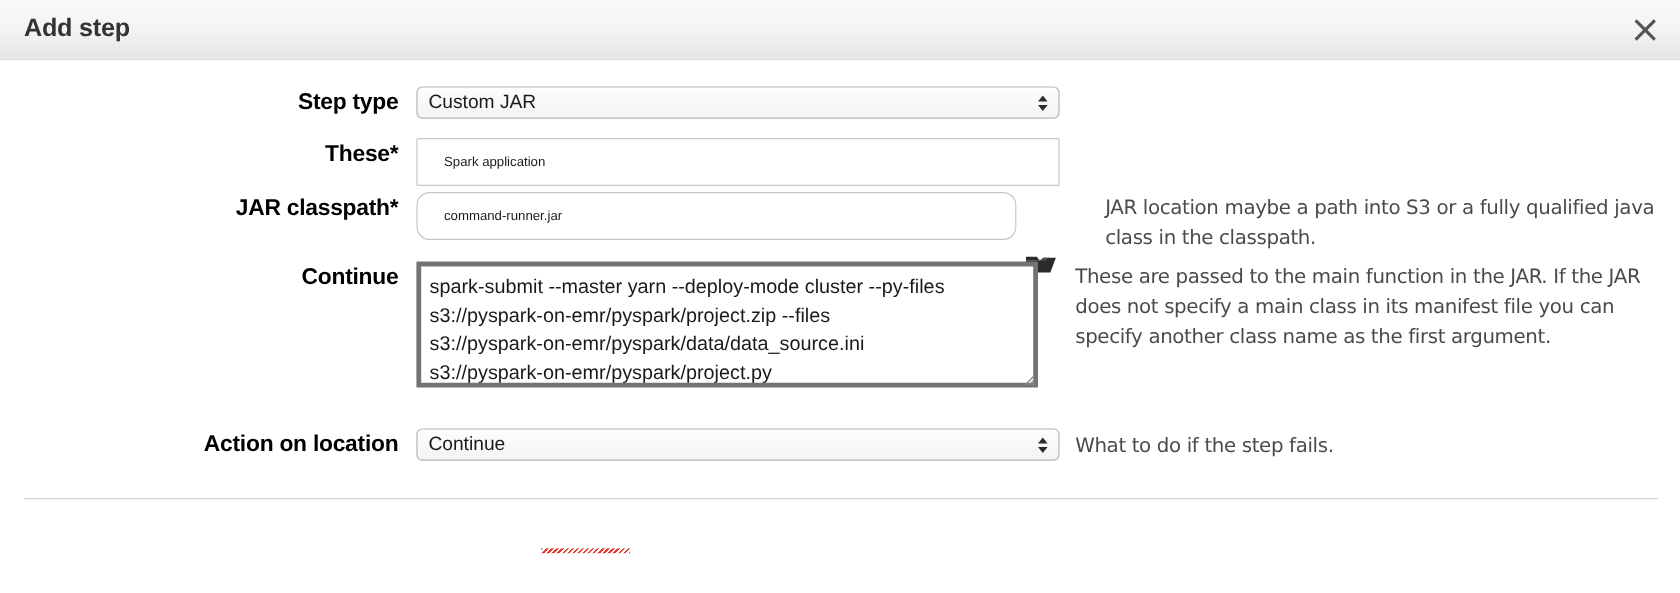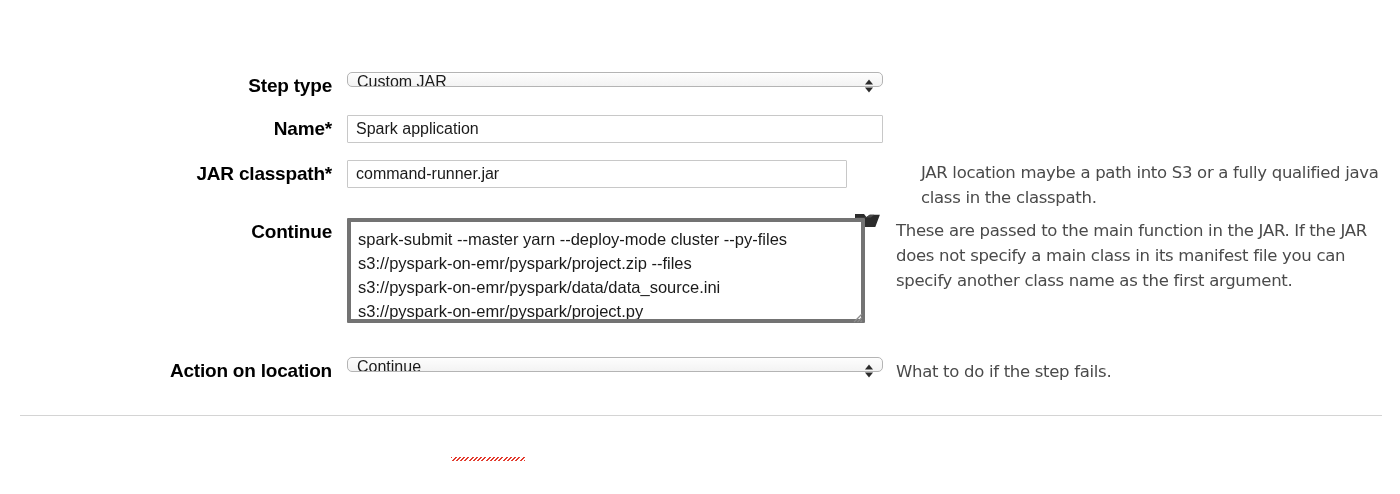--- a/index.html
+++ b/index.html
@@ -80,21 +80,21 @@
 
   
   .select-wrap {
     position: absolute;
     left: 347px;
     width: 536px; height: 27px;
   }
   select.native-select {
     -webkit-appearance: none;
     appearance: none;
-    width: 536px; height: 15px;
+    width: 536px; height: 27px;
     padding: 0 28px 0 9px;
     font-size: 16px;
     font-family: "Liberation Sans", sans-serif;
     color: #1a1a1a;
     background: linear-gradient(to bottom, #fdfdfd 0%, #f3f3f3 100%);
     border: 1px solid #b4b4b4;
     border-radius: 5px;
     box-shadow: 0 1px 0 rgba(255,255,255,0.6) inset;
     outline: none;
   }
@@ -109,32 +109,32 @@
     width: 0; height: 0;
     border-left: 4.5px solid transparent;
     border-right: 4.5px solid transparent;
   }
   .tri-up { border-bottom: 5px solid #2b2b2b; }
   .tri-dn { border-top: 5px solid #2b2b2b; }
 
   
   input.text-input {
     position: absolute;
-    height: 28px;
-    padding: 0 8px;
-    font-size: 16px;
+    height: 40px;
+    padding: 0 22px;
+    font-size: 11px;
     font-family: "Liberation Sans", sans-serif;
     color: #1a1a1a;
     background: #ffffff;
     border: 1px solid #c8c8c8;
     border-radius: 1px;
     outline: none;
   }
   #name-input { left: 347px; width: 536px; }
-  #jar-input  { left: 347px; width: 500px; }
+  #jar-input  { left: 347px; width: 500px; border-radius: 11px; }
 
   .folder-icon {
     position: absolute;
     left: 854px; top: 160px;
     width: 28px; height: 26px;
     cursor: pointer;
   }
 
   
   .textarea-wrap {
@@ -183,38 +183,49 @@
     position: absolute;
     left: 0; top: 416px;
     width: 1400px; height: 78px;
   }
 </style>
 </head>
 <body>
 
 <div class="dialog">
 
+  <div class="dialog-header">
+    <div class="dialog-title">Add step</div>
+    <div class="close-button">
+      <span>
+        <svg width="22" height="22" viewBox="0 0 22 22" aria-hidden="true">
+          <line x1="3" y1="3" x2="19" y2="19" stroke="#545454" stroke-width="2.6" stroke-linecap="butt"></line>
+          <line x1="19" y1="3" x2="3" y2="19" stroke="#545454" stroke-width="2.6" stroke-linecap="butt"></line>
+        </svg>
+      </span>
+    </div>
+  </div>
 
   <div class="form-body">
 
     <div class="form-row" style="top: 22px;">
       <div class="field-label" style="top: 3px;">Step type</div>
       <div class="select-wrap">
         <select class="native-select">
           <option>Custom JAR</option>
         </select>
         <span class="select-arrows">
           <span class="tri-up"></span>
             <span class="tri-dn"></span>
         </span>
       </div>
     </div>
 
     <div class="form-row" style="top: 65px;">
-      <div class="field-label" style="top: 3px;">Name*</div>
+      <div class="field-label" style="top: 3px;">These*</div>
       <input class="text-input" id="name-input" type="text" value="Spark application" style="">
     </div>
 
     <div class="form-row" style="top: 110px;">
       <div class="field-label" style="top: 3px;">JAR classpath*</div>
       <input class="text-input" id="jar-input" type="text" value="command-runner.jar" style="">
       <div class="help-text" style="top: 0px; margin-left: 25px;">JAR location maybe a path into S3 or a fully qualified java class in the classpath.</div>
     </div>
 
     <div class="folder-icon">

